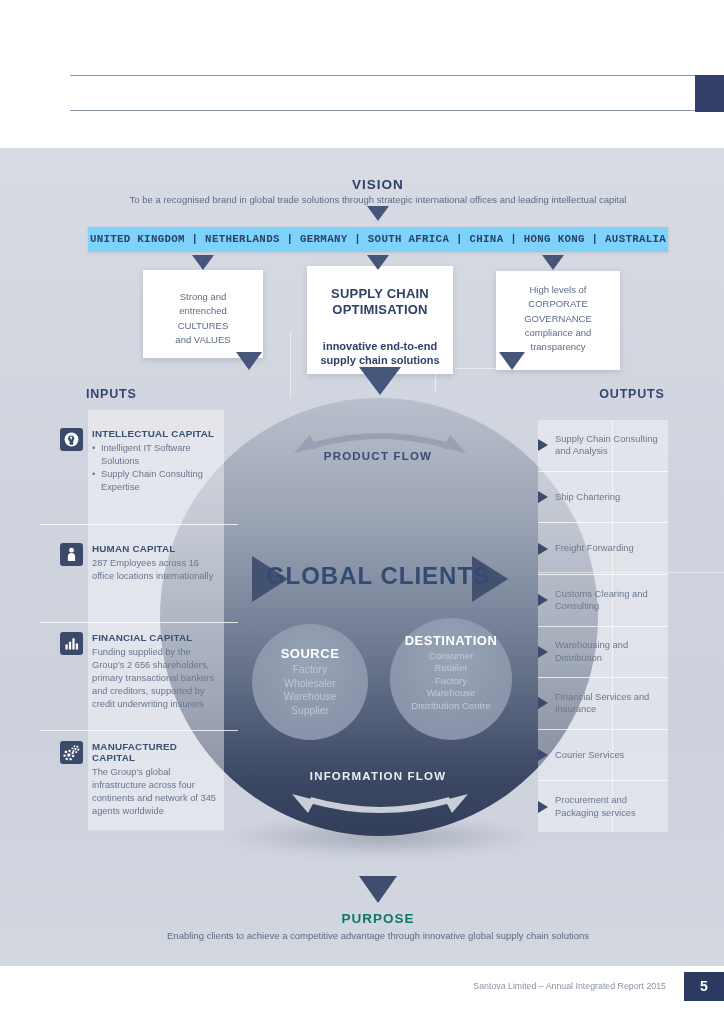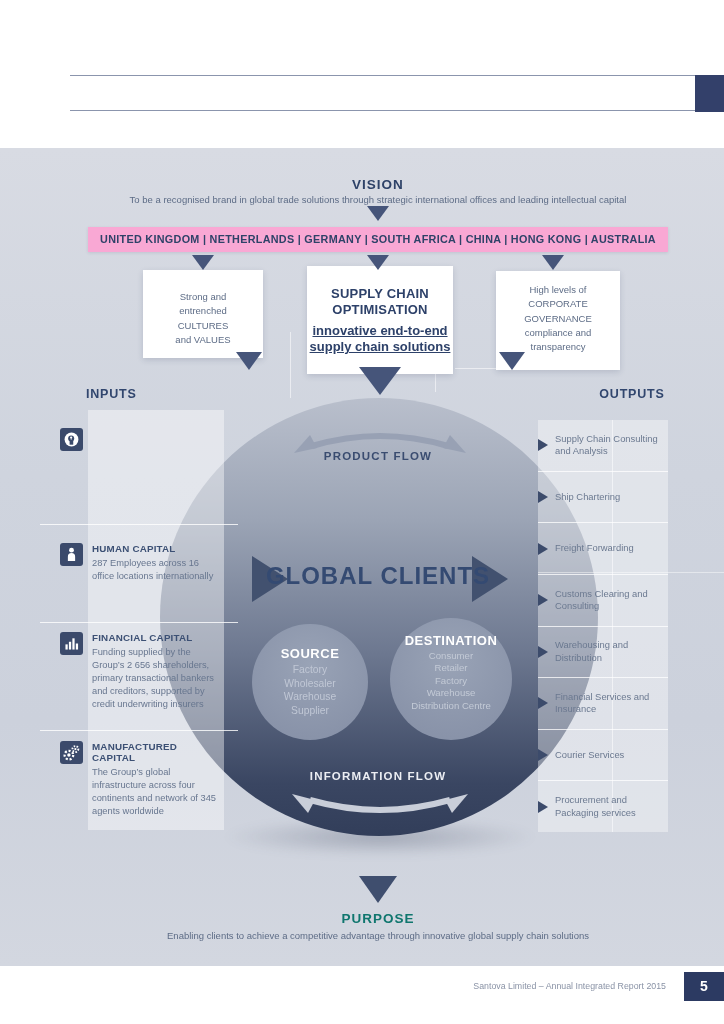--- a/index.html
+++ b/index.html
@@ -28,33 +28,33 @@
   .tri { position:absolute; width:0; height:0; z-index:6; }
   .tri-sm { border-left:11px solid transparent; border-right:11px solid transparent; border-top:15px solid #46557a; }
   .tri-md { border-left:13px solid transparent; border-right:13px solid transparent; border-top:18px solid #46557a; }
   .tri-lg { border-left:21px solid transparent; border-right:21px solid transparent; border-top:28px solid #46557a; }
   .tri-pp { border-left:19px solid transparent; border-right:19px solid transparent; border-top:27px solid #3f4e6e; }
   .tri-east { border-top:23px solid transparent; border-bottom:23px solid transparent; border-left:36px solid #42516f; }
   .tri-bullet { width:0; height:0; border-top:6px solid transparent; border-bottom:6px solid transparent;
     border-left:10px solid #3c4b6b; flex:0 0 auto; margin-right:7px; }
 
   
-  .countries { position:absolute; left:88px; top:227px; width:580px; height:25px; background:#f9a8d4;
+  .countries { position:absolute; left:88px; top:227px; width:580px; height:25px; background:#7dd3fc;
     font-size:10.8px; font-weight:bold; color:#2e4268; letter-spacing:0.3px;
-    line-height:25px; text-align:center; box-shadow:0 1px 3px rgba(40,50,80,0.12); z-index:5; }
+    line-height:25px; text-align:center; box-shadow:0 1px 3px rgba(40,50,80,0.12); z-index:5;font-family:Liberation Mono, monospace; }
 
   
   .pbox { position:absolute; background:#ffffff; box-shadow:0 2px 6px rgba(40,50,90,0.16);
     text-align:center; z-index:5; }
   .pre { white-space:pre-line; }
   .box-culture { left:143px; top:270px; width:120px; height:88px; padding-top:20px;
     font-size:9.5px; line-height:1.5; color:#5d6c86; }
   .box-opt { left:307px; top:266px; width:146px; height:108px; padding-top:20px; }
   .box-opt .t { font-size:13px; font-weight:bold; color:#2d4169; line-height:1.25; letter-spacing:0.2px; }
-  .box-opt .s { font-size:13px; font-weight:bold; color:#2d4169; line-height:1.3; margin-top:4px;text-decoration:underline; }
+  .box-opt .s { font-size:11px; font-weight:bold; color:#2d4169; line-height:1.3; margin-top:20px; }
   .box-gov { left:496px; top:271px; width:124px; height:99px; padding-top:12px;
     font-size:9.5px; line-height:1.5; color:#5d6c86; }
 
   
   .lbl-io { position:absolute; top:387px; font-size:12.5px; font-weight:bold; color:#31466e;
     letter-spacing:0.8px; z-index:6; }
   .lbl-inputs { left:86px; }
   .lbl-outputs { left:596px; width:72px; text-align:center; }
 
   
@@ -217,20 +217,25 @@
 
   <div class="cap-icon ci1">
     <svg width="19" height="19" viewBox="0 0 22 22">
       <circle cx="11" cy="11" r="8" fill="#ffffff"></circle>
       <circle cx="10.6" cy="9.8" r="3.5" fill="#3b4a6b"></circle>
       <rect x="8.8" y="11.5" width="4.2" height="5.5" fill="#3b4a6b"></rect>
       <circle cx="10.6" cy="8.8" r="1.3" fill="#ffffff"></circle>
       <rect x="10.1" y="9.8" width="1" height="1.4" fill="#ffffff"></rect>
     </svg>
   </div>
+  <div class="cap-item cap-i1">
+    <div class="t">INTELLECTUAL CAPITAL</div>
+    <div class="bullet">Intelligent IT Software Solutions</div>
+    <div class="bullet">Supply Chain Consulting Expertise</div>
+  </div>
 
   <div class="cap-icon ci2">
     <svg width="19" height="19" viewBox="0 0 22 22">
       <circle cx="11" cy="6" r="2.8" fill="#ffffff"></circle>
       <path d="M 6.8 18.5 v-5 a 4.2 4.2 0 0 1 8.4 0 v5 z" fill="#ffffff"></path>
     </svg>
   </div>
   <div class="cap-item cap-i2">
     <div class="t">HUMAN CAPITAL</div>
     <div class="b">287 Employees across 16 office locations internationally</div>

